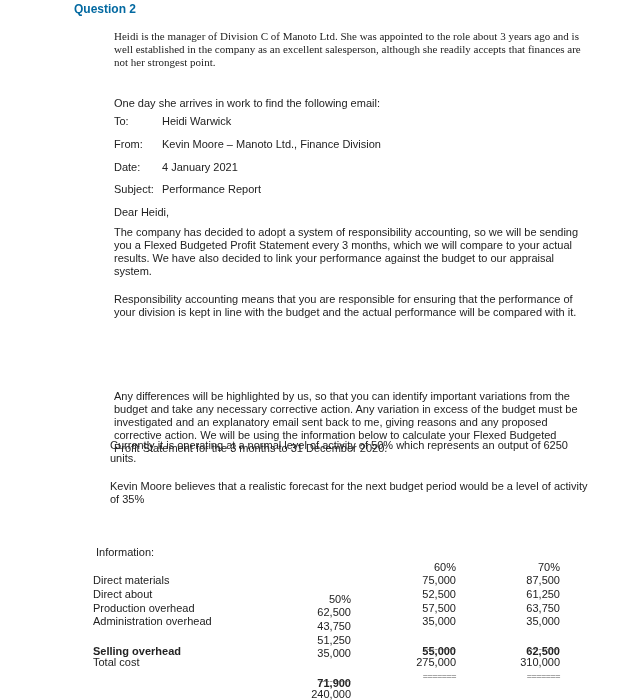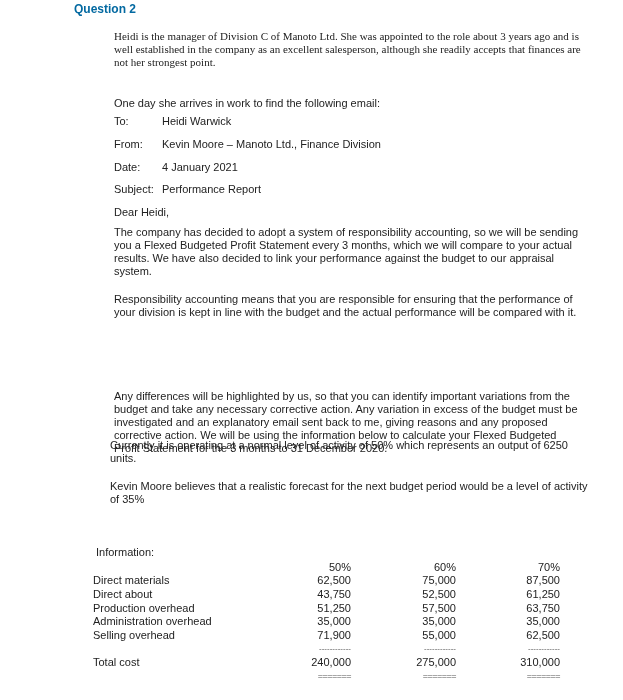--- a/index.html
+++ b/index.html
@@ -22,29 +22,29 @@
   .h-subj { top: 183px; }
   .dear { top: 206px; }
   .p2 { top: 226px; }
   .p3 { top: 293px; }
   .p4 { top: 346px; margin-top: 44px; }
   .p5 { top: 439px; }
   .p6 { top: 480px; }
   .info-label { left: 80px; top: 546px; margin-left: 16px; }
   .tbl-label { left: 93px; white-space: nowrap; }
   .col { text-align: right; width: 80px; white-space: nowrap; }
-  .c50 { left: 271px; }
+  .c50 { left: 271px; margin-top: 32px; }
   .c60 { left: 376px; }
   .c70 { left: 480px; }
   .r0 { top: 561px; }
   .r1 { top: 574px; }
   .r2 { top: 588px; }
   .r3 { top: 602px; }
   .r4 { top: 615px; }
-  .r5 { top: 629px; }
+  .r5 { top: 645px; font-weight: bold; }
   .rsep { top: 642px; font-size: 8px; letter-spacing: 0px; color: #555; }
   .rtot { top: 656px; }
   .rdbl { top: 670px; font-size: 9px; color: #555; letter-spacing: -0.5px; }
 </style>
 </head>
 <body>
 
 <div class="abs title">Question 2</div>
 
 <div class="abs para p1">Heidi is the manager of Division C of Manoto Ltd.  She was appointed to the role about 3 years ago and is well established in the company as an excellent salesperson, although she readily accepts that finances are not her strongest point.</div>

